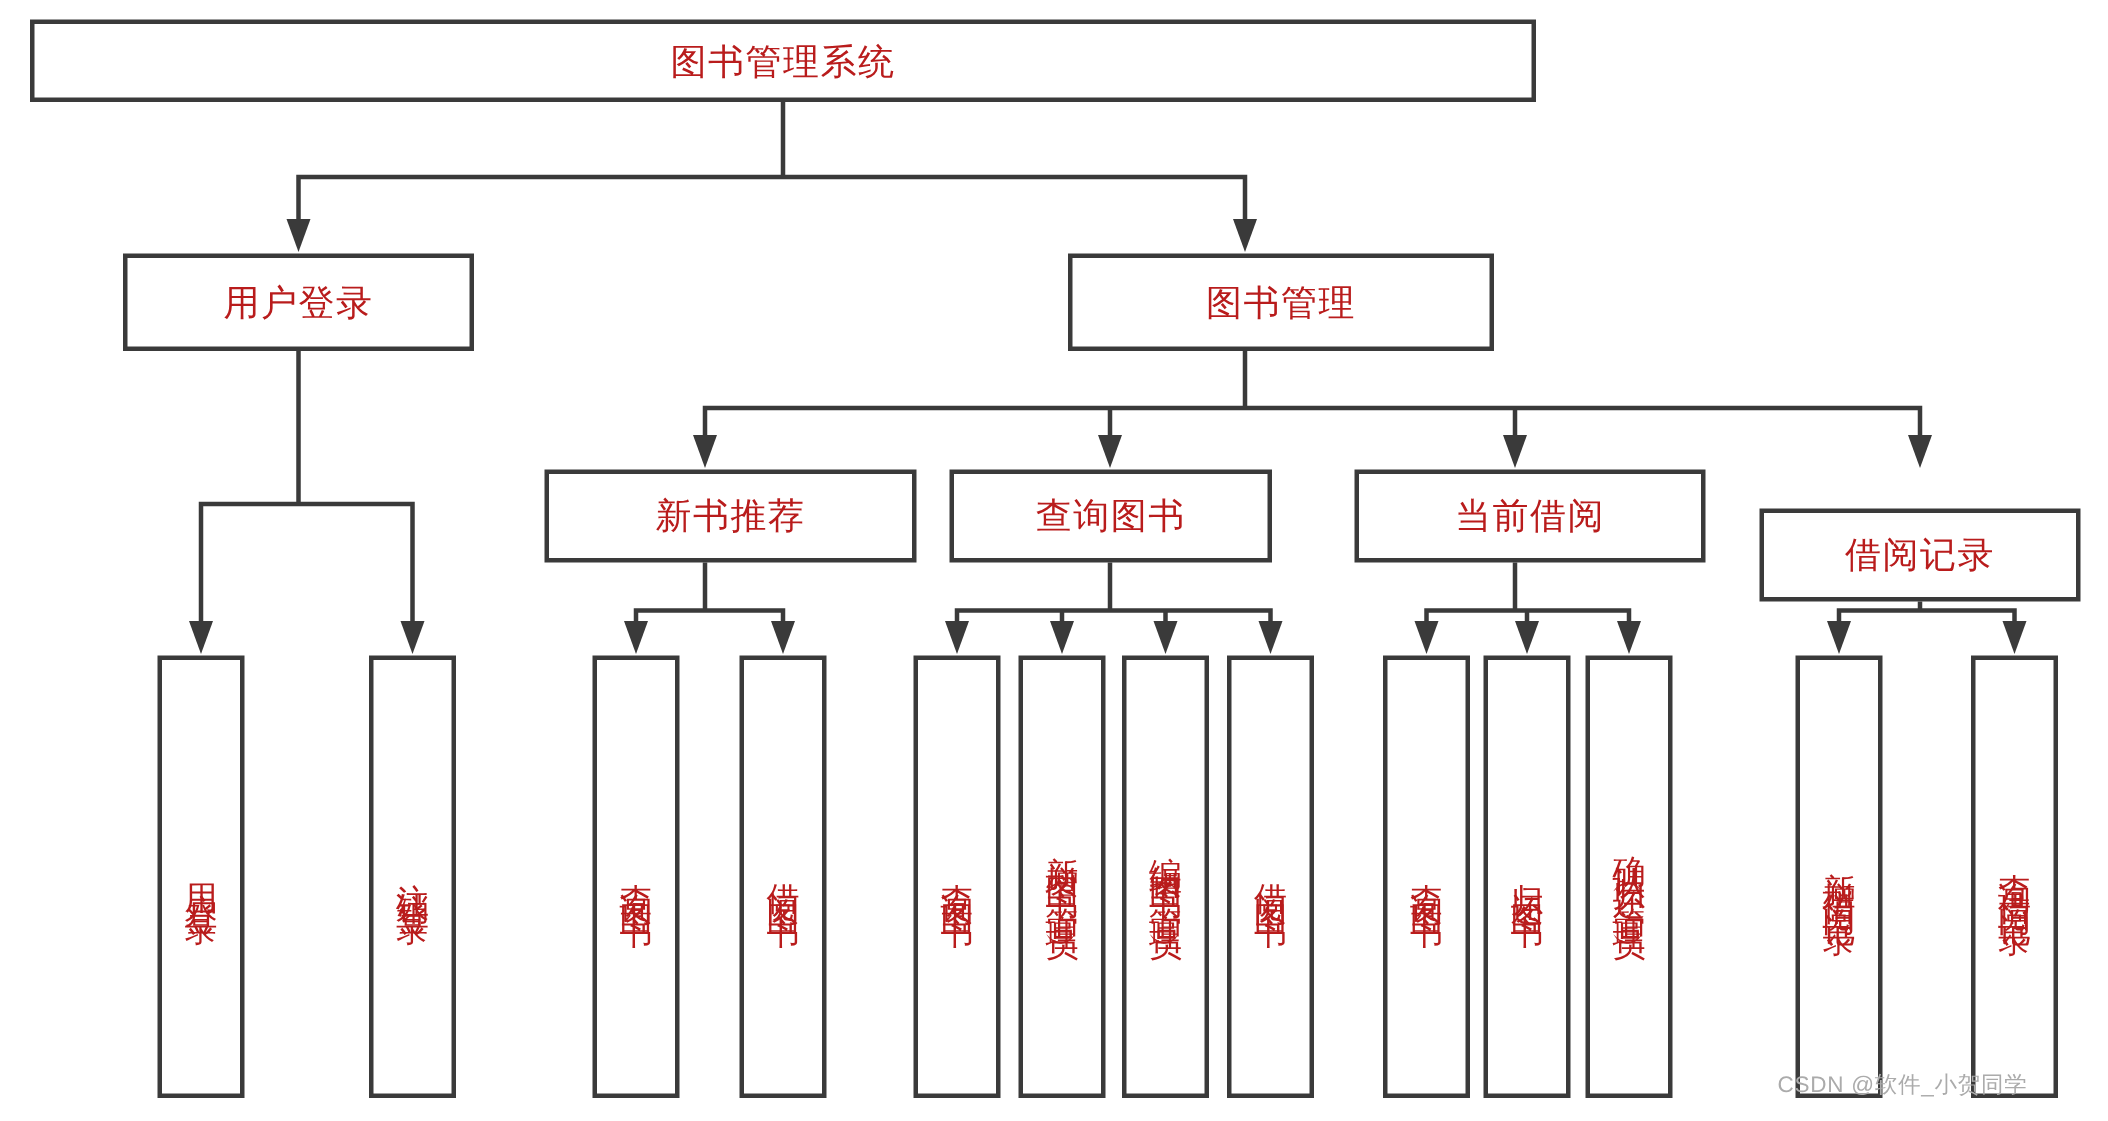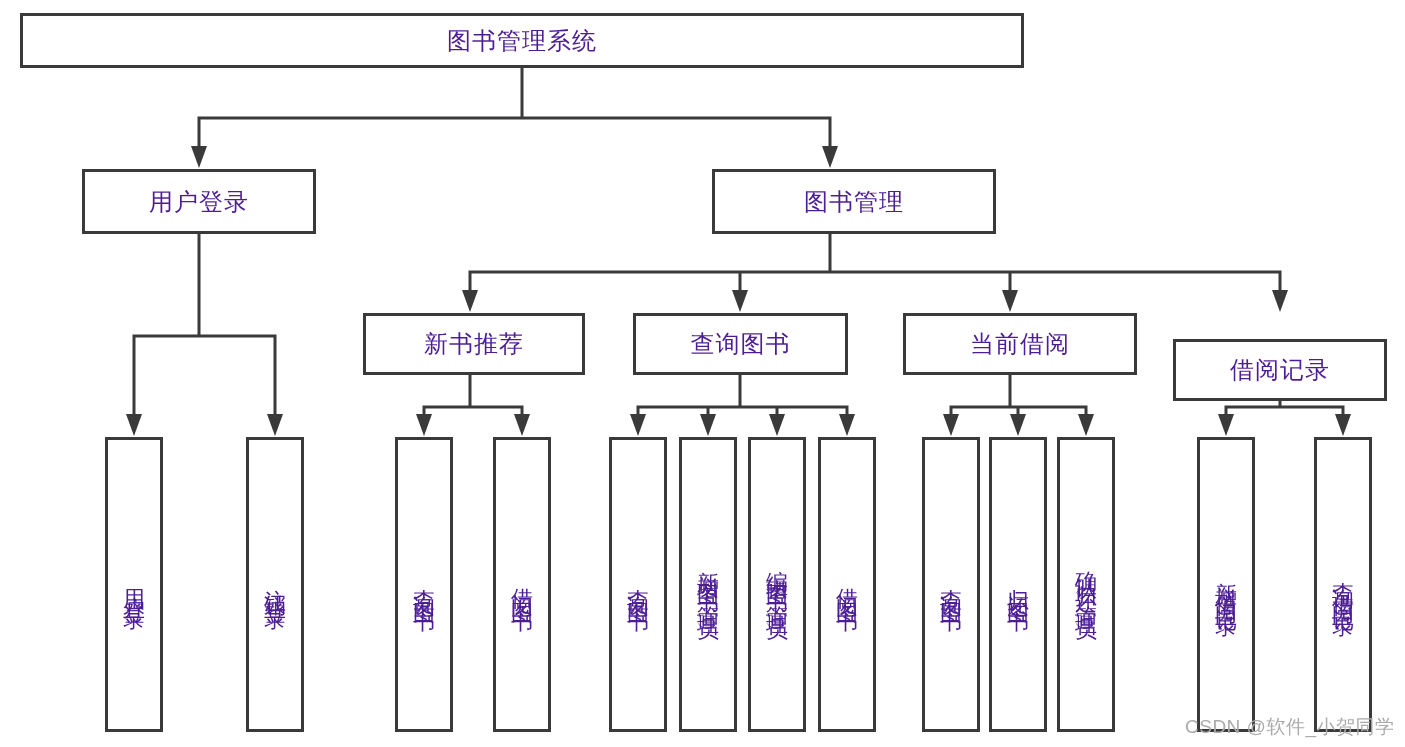--- a/index.html
+++ b/index.html
@@ -24,41 +24,41 @@
     z-index: 1;
   }
   .node {
     position: absolute;
     box-sizing: border-box;
     border: 3px solid #3a3a3a;
     background: #ffffff;
     display: flex;
     align-items: center;
     justify-content: center;
-    color: #4c1d95;
+    color: #b91c1c;
     z-index: 2;
   }
   .h-node {
     font-size: 24px;
     letter-spacing: 1px;
     white-space: nowrap;
   }
   .v-node .v-label {
     writing-mode: vertical-rl;
     text-orientation: mixed;
     font-size: 22px;
     letter-spacing: 7px;
     white-space: nowrap;
     line-height: 1;
   }
   .watermark {
     position: absolute;
     left: 1185px;
     top: 714px;
-    font-size: 19px;
+    font-size: 15px;
     letter-spacing: 0.5px;
     color: #ababab;
     z-index: 5;
     white-space: nowrap;
   }
 </style>
 </head>
 <body>
 
 <div class="stage">
@@ -110,21 +110,21 @@
     <span>图书管理系统</span>
   </div>
 
   <div class="node h-node" style="left:82px; top:169px; width:234px; height:65px;">
     <span>用户登录</span>
   </div>
   <div class="node h-node" style="left:712px; top:169px; width:284px; height:65px;">
     <span>图书管理</span>
   </div>
 
-  <div class="node h-node" style="left:363px; top:313px; width:222px; height:62px;text-align:right;">
+  <div class="node h-node" style="left:363px; top:313px; width:248px; height:62px;text-align:right;">
     <span>新书推荐</span>
   </div>
   <div class="node h-node" style="left:633px; top:313px; width:215px; height:62px;">
     <span>查询图书</span>
   </div>
   <div class="node h-node" style="left:903px; top:313px; width:234px; height:62px;">
     <span>当前借阅</span>
   </div>
   <div class="node h-node" style="left:1173px; top:313px; width:214px; height:62px;margin-top:26px;">
     <span>借阅记录</span>

